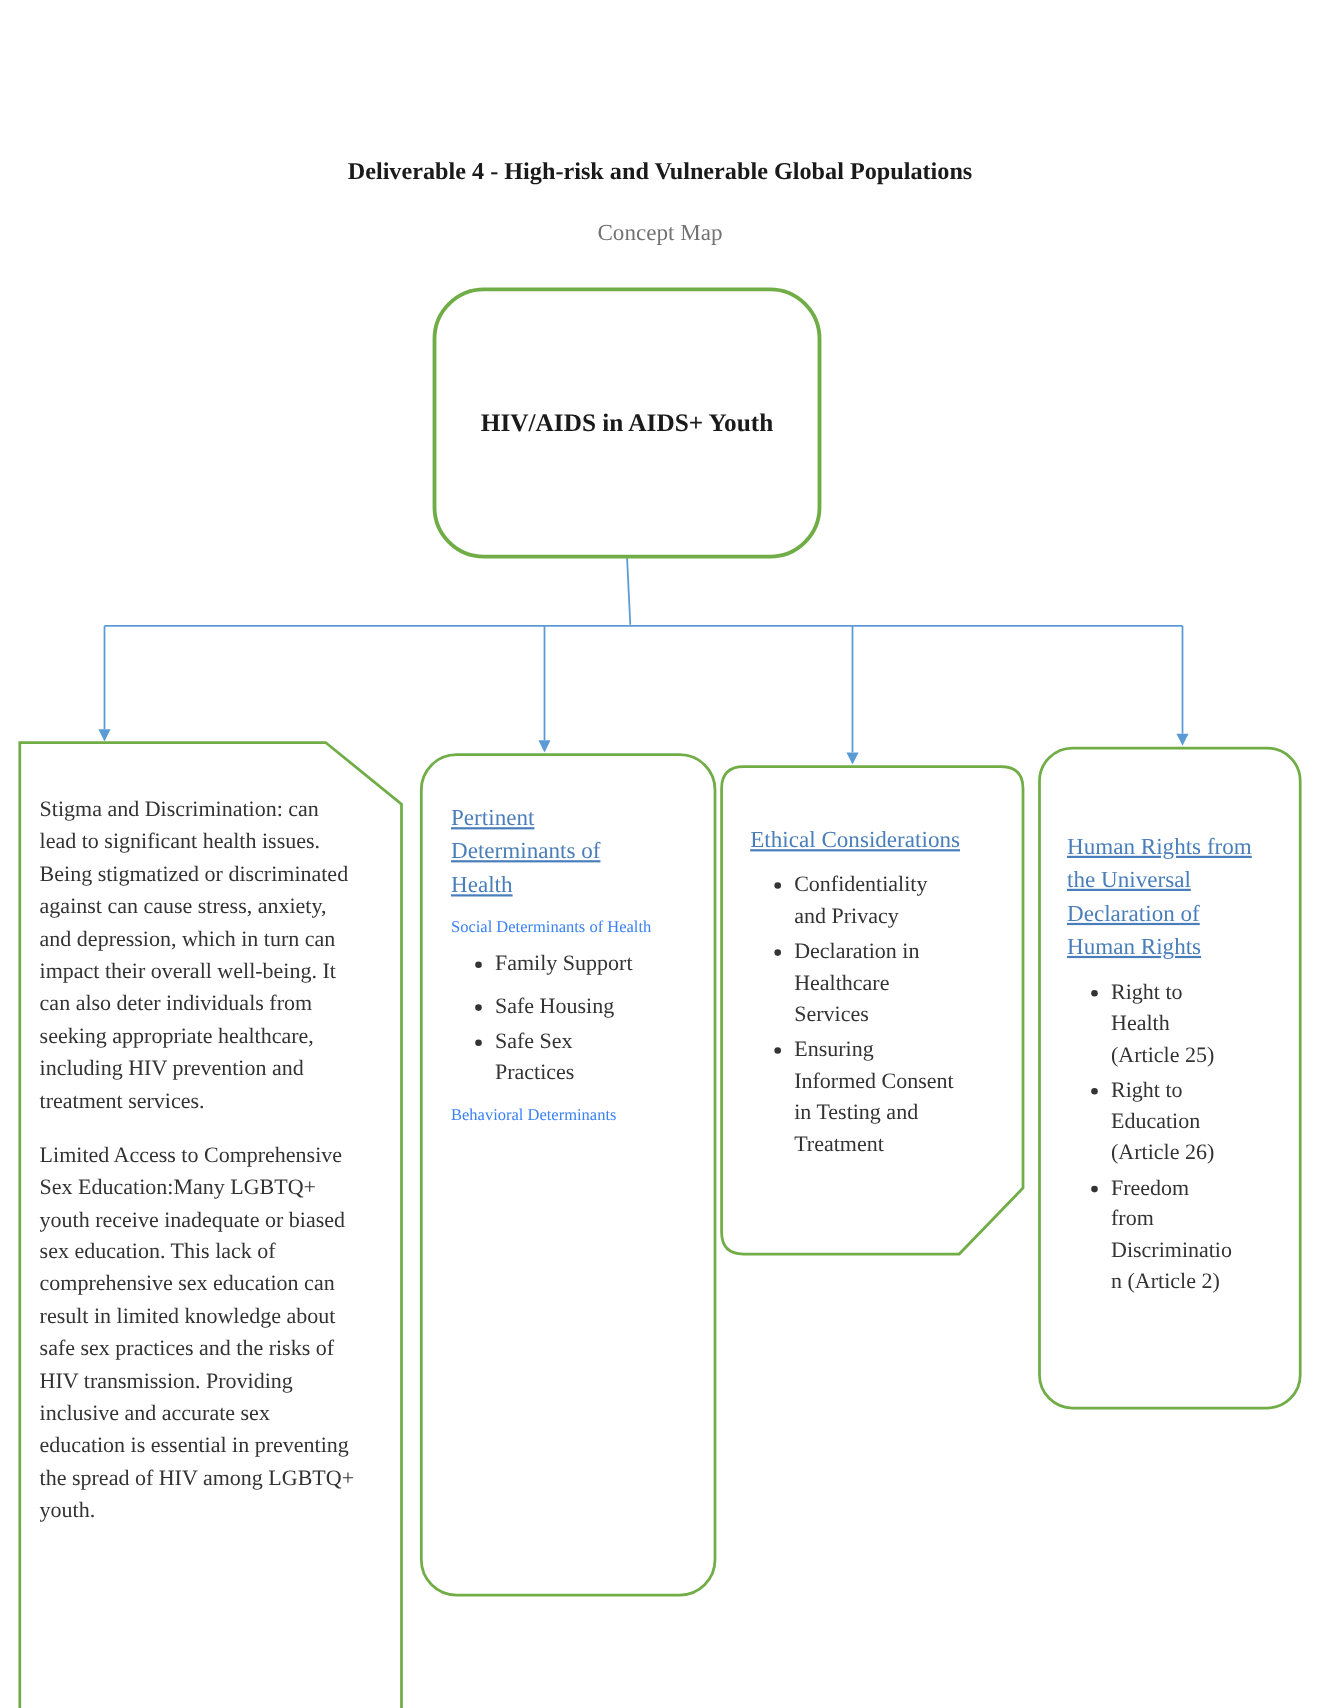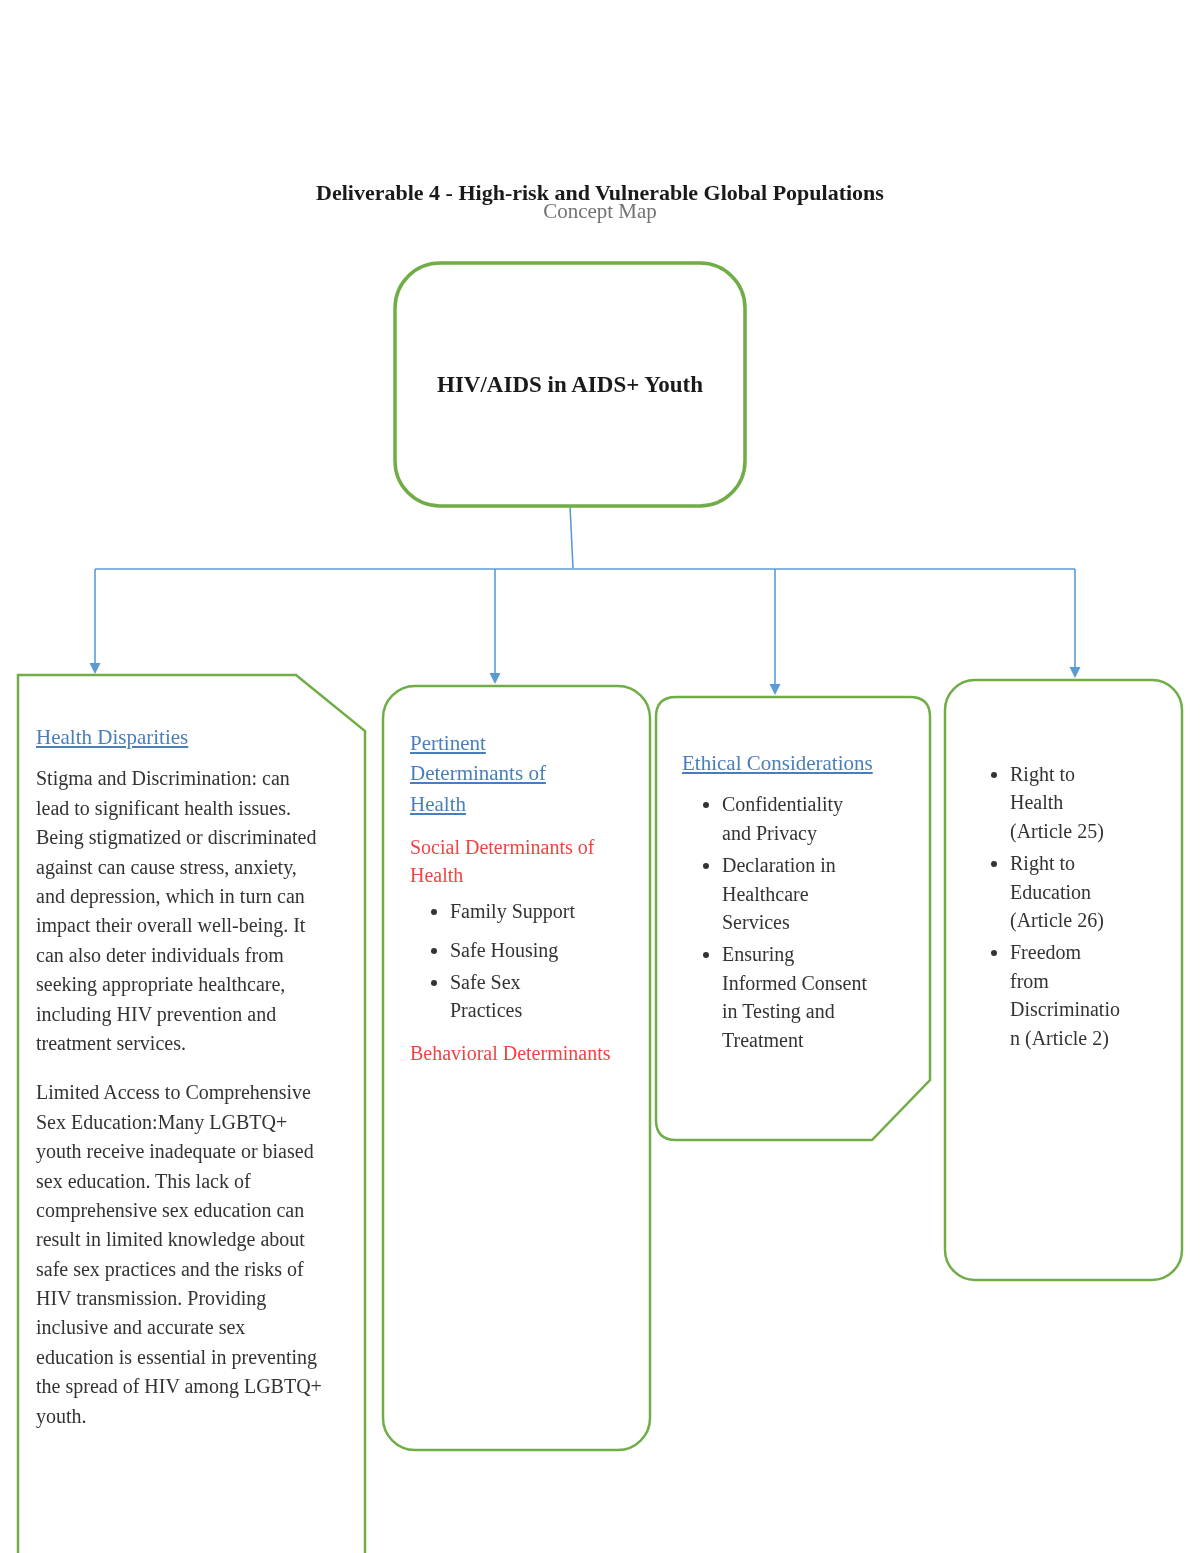--- a/index.html
+++ b/index.html
@@ -12,21 +12,20 @@
     color: #262626;
     overflow: hidden;
   }
   .page-title {
     position: absolute;
     top: 143px; left: 0; width: 100%;
     text-align: center;
     font-weight: bold;
     font-size: 22px;
     color: #1a1a1a;
-    margin-top: 37px;
   }
   .page-subtitle {
     position: absolute;
     top: 199px; left: 0; width: 100%;
     text-align: center;
     font-size: 21px;
     color: #737373;
   }
   svg.diagram-layer {
     position: absolute;
@@ -55,22 +54,22 @@
     line-height: 1.45;
     margin: 0 0 12px 0;
   }
   .body-par {
     font-size: 20px;
     line-height: 1.47;
     margin: 0 0 20px 0;
     color: #333333;
   }
   .section-title {
-    color: #ef4444;
-    font-size: 20px;
+    color: #3b82f6;
+    font-size: 15px;
     line-height: 1.4;
     margin: 14px 0 8px 0;
   }
   ul.bullets {
     margin: 6px 0 10px 0;
     padding-left: 40px;
     list-style-type: disc;
   }
   ul.bullets li {
     font-size: 20px;
@@ -125,21 +124,20 @@
 
       <rect x="945" y="680" width="237" height="600" rx="30" ry="30" stroke-width="2.5"></rect>
     </g>
   </svg>
 
   <div class="node-text root-label">
     <div class="inner">HIV/AIDS in AIDS+ Youth</div>
   </div>
 
   <div class="node-text box1-text">
-    <div class="node-heading">Health Disparities</div>
     <p class="body-par">Stigma and Discrimination: can lead to significant health issues. Being stigmatized or discriminated against can cause stress, anxiety, and depression, which in turn can impact their overall well-being. It can also deter individuals from seeking appropriate healthcare, including HIV prevention and treatment services.</p>
     <p class="body-par">Limited Access to Comprehensive Sex Education:Many LGBTQ+ youth receive inadequate or biased sex education. This lack of comprehensive sex education can result in limited knowledge about safe sex practices and the risks of HIV transmission. Providing inclusive and accurate sex education is essential in preventing the spread of HIV among LGBTQ+ youth.</p>
   </div>
 
   <div class="node-text box2-text">
     <div class="node-heading">Pertinent Determinants of Health</div>
 
     <div class="section-title">Social Determinants of Health</div>
     <ul class="bullets">
       <li>Family Support</li>
@@ -156,20 +154,21 @@
   <div class="node-text box3-text">
     <div class="node-heading">Ethical Considerations</div>
     <ul class="bullets">
       <li>Confidentiality and Privacy</li>
       <li>Declaration in Healthcare Services</li>
       <li>Ensuring Informed Consent in Testing and Treatment</li>
     </ul>
   </div>
 
   <div class="node-text box4-text">
+    <div class="node-heading">Human Rights from the Universal Declaration of Human Rights</div>
     <ul class="bullets">
       <li>Right to Health (Article 25)</li>
       <li>Right to Education (Article 26)</li>
       <li>Freedom from Discrimination (Article 2)</li>
     </ul>
   </div>
 
 </div>
 
 </body></html>

